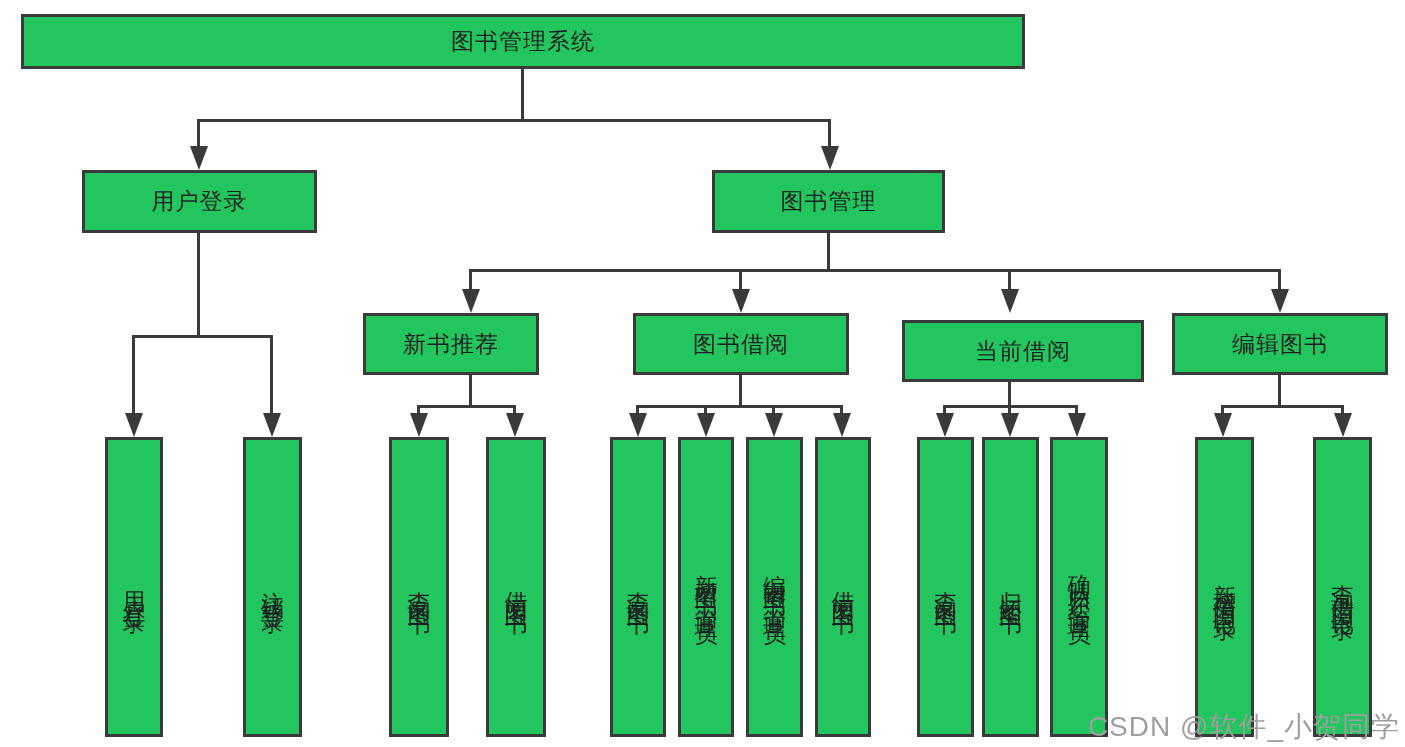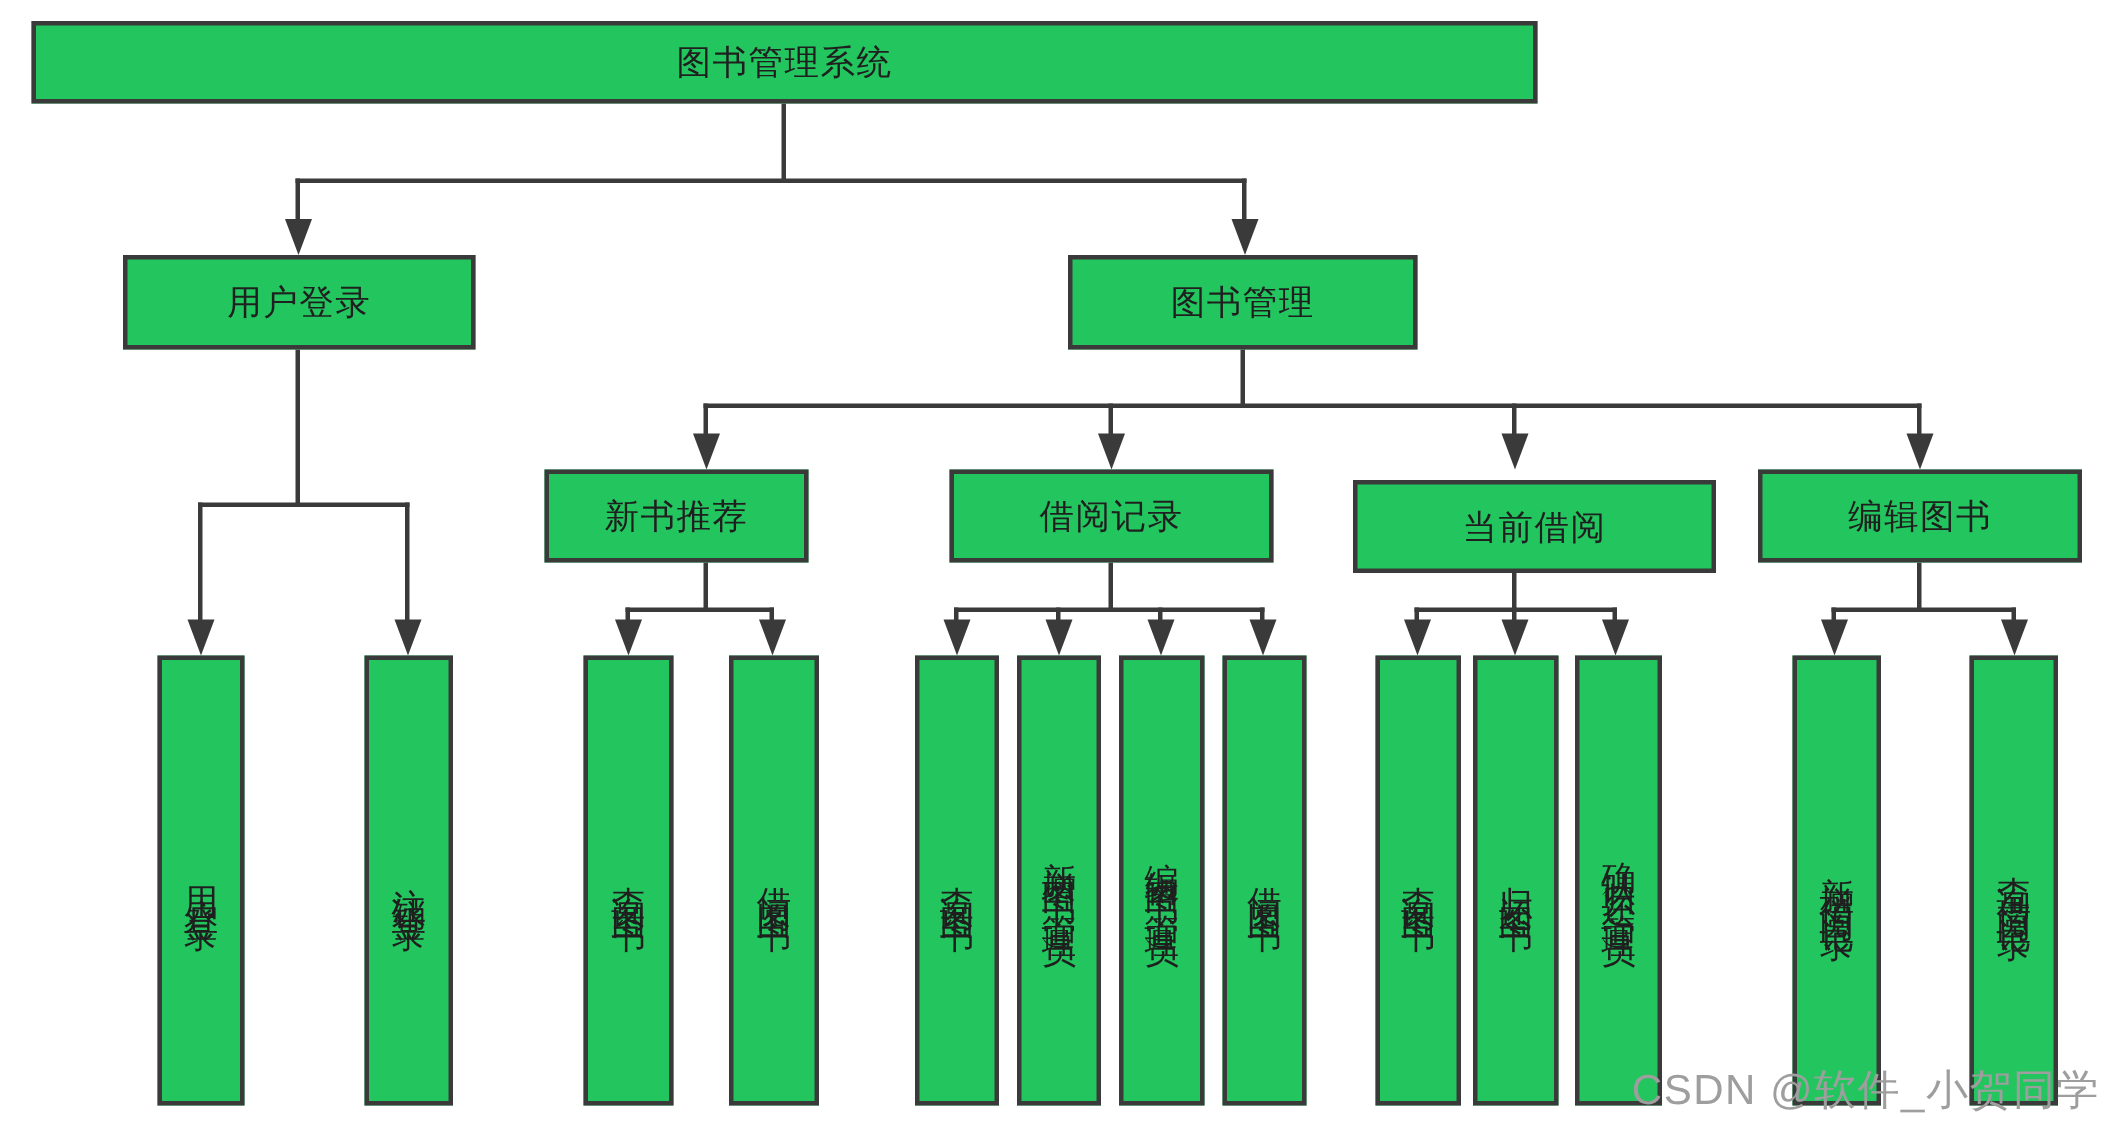--- a/index.html
+++ b/index.html
@@ -127,21 +127,21 @@
     <span>用户登录</span>
   </div>
   <div class="node h" style="left:712px; top:170px; width:233px; height:63px;">
     <span>图书管理</span>
   </div>
 
   <div class="node h" style="left:363px; top:313px; width:176px; height:62px;">
     <span>新书推荐</span>
   </div>
   <div class="node h" style="left:633px; top:313px; width:216px; height:62px;">
-    <span>借阅记录</span>
+    <span>图书借阅</span>
   </div>
   <div class="node h" style="left:902px; top:320px; width:242px; height:62px;">
     <span>当前借阅</span>
   </div>
   <div class="node h" style="left:1172px; top:313px; width:216px; height:62px;">
     <span>编辑图书</span>
   </div>
 
   <div class="node v" style="left:105px; top:437px; width:58px; height:300px;">
     <span>用户登录</span>

